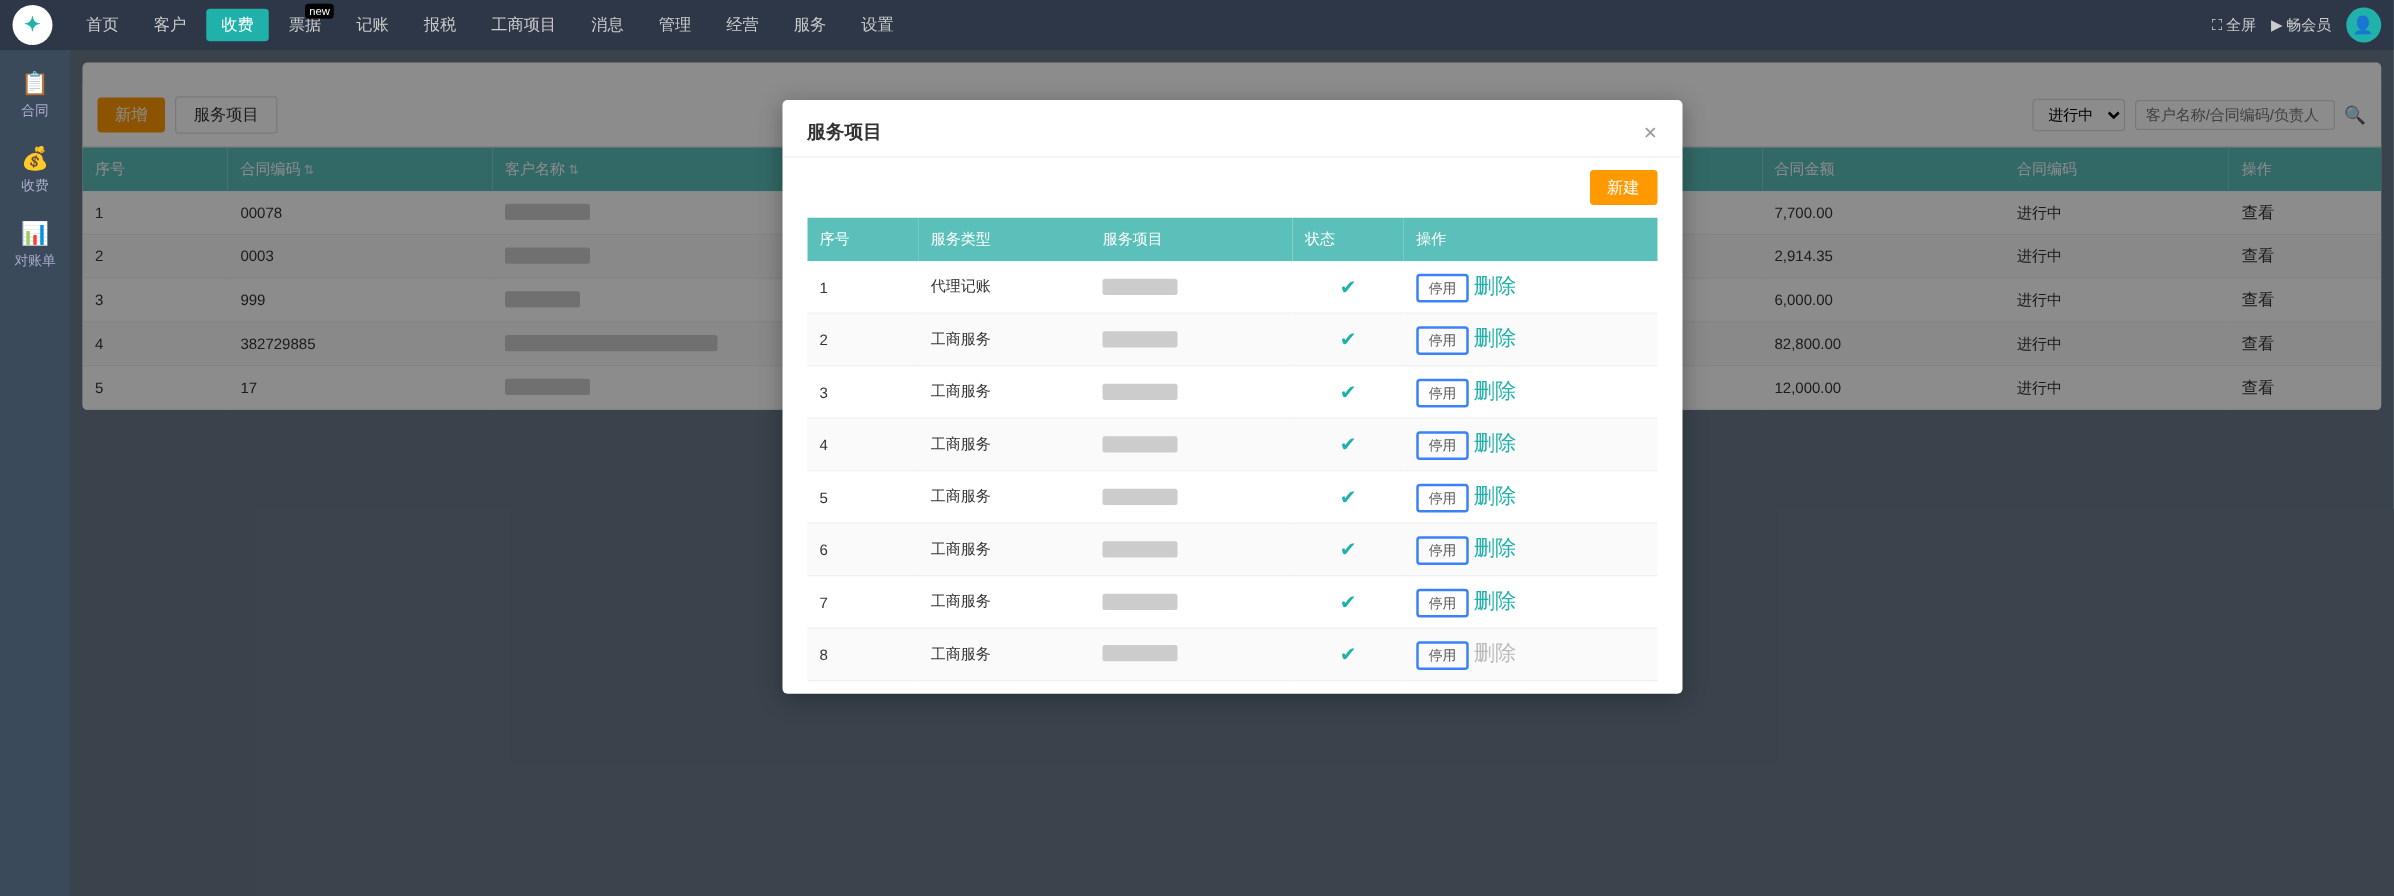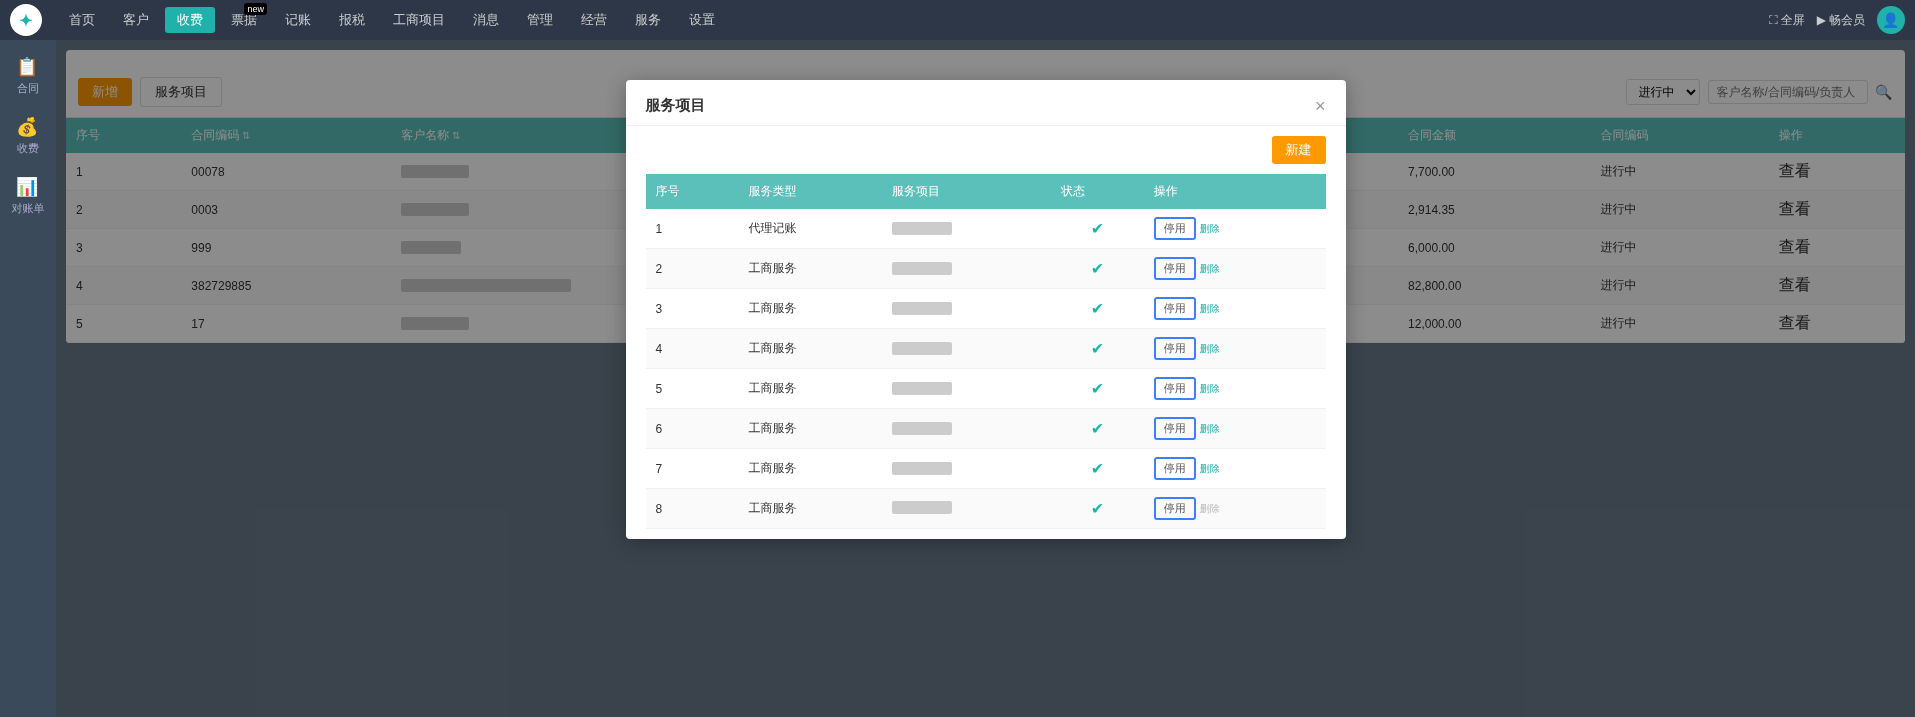--- a/index.html
+++ b/index.html
@@ -187,21 +187,21 @@
       color: #333;
     }
     .sort-arrow { font-size: 10px; color: rgba(255,255,255,0.8); }
     .status-badge {
       color: #20b2aa;
       font-size: 12px;
     }
     .action-link {
       color: #20b2aa;
       cursor: pointer;
-      font-size: 16px;
+      font-size: 13px;
     }
     .blurred-text {
       background: #ccc;
       color: transparent;
       border-radius: 2px;
       display: inline-block;
       min-width: 60px;
       height: 13px;
     }
 
@@ -293,21 +293,21 @@
       cursor: pointer;
       font-size: 11px;
       color: #555;
       margin-right: 4px;
     }
     .btn-delete {
       background: none;
       border: none;
       color: #20b2aa;
       cursor: pointer;
-      font-size: 10px;
+      font-size: 17px;
       padding: 0;
       font-family: Liberation Mono, monospace;
     }
     .btn-delete.disabled {
       color: #bbb;
       cursor: default;
     }
   </style>
 </head>
 <body>

